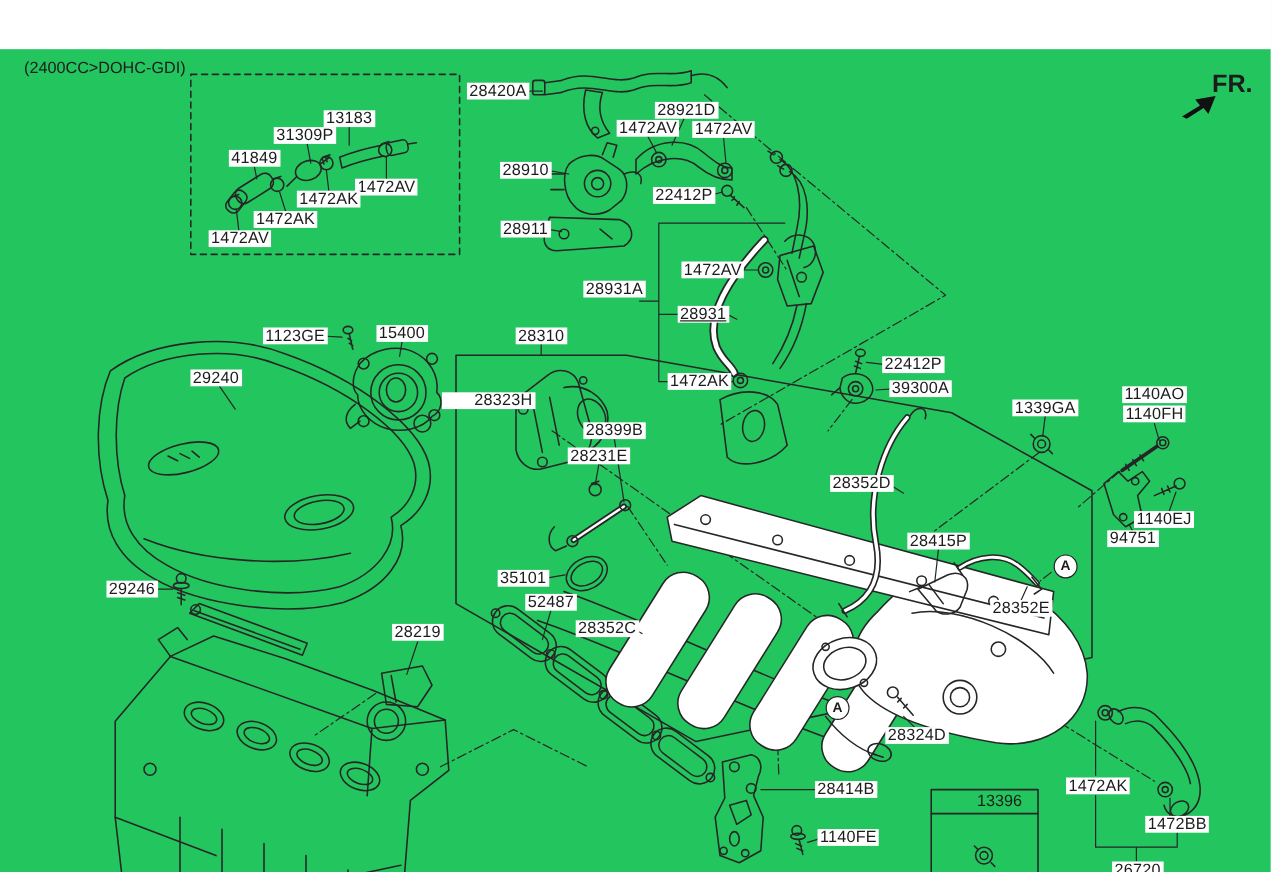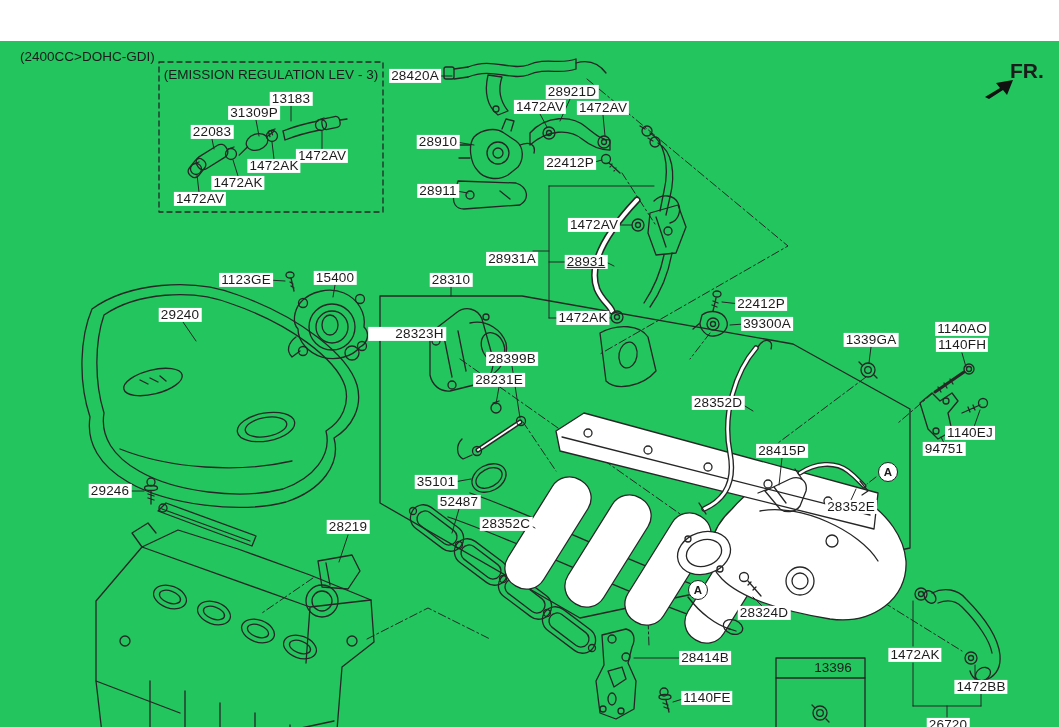--- a/index.html
+++ b/index.html
@@ -383,40 +383,39 @@
         <path d="M128,450 L144,450"></path>
       <path d="M348,494 L339,521"></path>
         <path d="M762,565 L753,556"></path>
         <path d="M683,617 L634,617"></path>
       <path d="M686,657 L673,661"></path>
     </g>
   </svg>
 
   <div id="variant-label">(2400CC&gt;DOHC-GDI)</div>
   <div id="fr-label">FR.</div>
-  <div id="emission-title" class="boxtitle">(EMISSION REGULATION LEV - 3)</div>
   <div id="inset-title" class="boxtitle">13396</div>
 
   <div id="callout-layer">
       <span class="callout" style="left: 291px; top: 58px;">13183</span>
       <span class="callout" style="left: 254px; top: 72px;">31309P</span>
-      <span class="callout" style="left: 212px; top: 91px;">22083</span>
+      <span class="callout" style="left: 212px; top: 91px;">41849</span>
       <span class="callout" style="left: 322px; top: 115px;">1472AV</span>
       <span class="callout" style="left: 274px; top: 125px;">1472AK</span>
       <span class="callout" style="left: 238px; top: 142px;">1472AK</span>
       <span class="callout" style="left: 200px; top: 158px;">1472AV</span>
       <span class="callout" style="left: 415px; top: 35px;">28420A</span>
       <span class="callout" style="left: 572px; top: 51px;">28921D</span>
       <span class="callout" style="left: 540px; top: 66px;">1472AV</span>
       <span class="callout" style="left: 603px; top: 67px;">1472AV</span>
       <span class="callout" style="left: 438px; top: 101px;">28910</span>
       <span class="callout" style="left: 570px; top: 122px;">22412P</span>
       <span class="callout" style="left: 438px; top: 150px;">28911</span>
       <span class="callout" style="left: 594px; top: 184px;">1472AV</span>
-      <span class="callout" style="left: 512px; top: 218px;">28931A</span>
+      <span class="callout" style="left: 512px; top: 200px;">28931A</span>
       <span class="callout" style="left: 586px; top: 221px; text-decoration: underline;">28931</span>
       <span class="callout" style="left: 583px; top: 277px;">1472AK</span>
       <span class="callout" style="left: 761px; top: 263px;">22412P</span>
       <span class="callout" style="left: 767px; top: 283px;">39300A</span>
       <span class="callout" style="left: 246px; top: 239px;">1123GE</span>
       <span class="callout" style="left: 335px; top: 237px;">15400</span>
       <span class="callout" style="left: 451px; top: 239px;">28310</span>
       <span class="callout" style="left: 180px; top: 274px;">29240</span>
       <span class="callout" style="left: 407px; top: 293px; padding-left: 27px;">28323H</span>
       <span class="callout" style="left: 871px; top: 299px;">1339GA</span>

